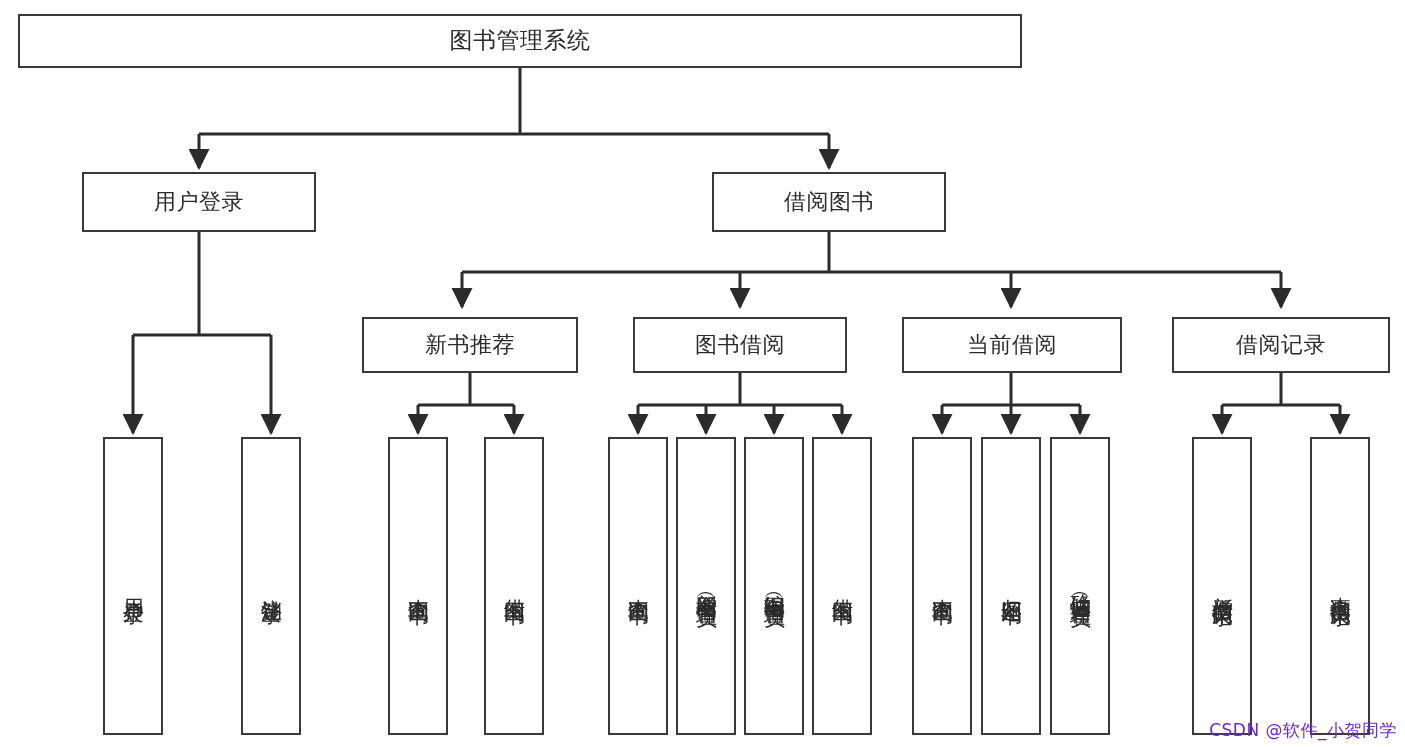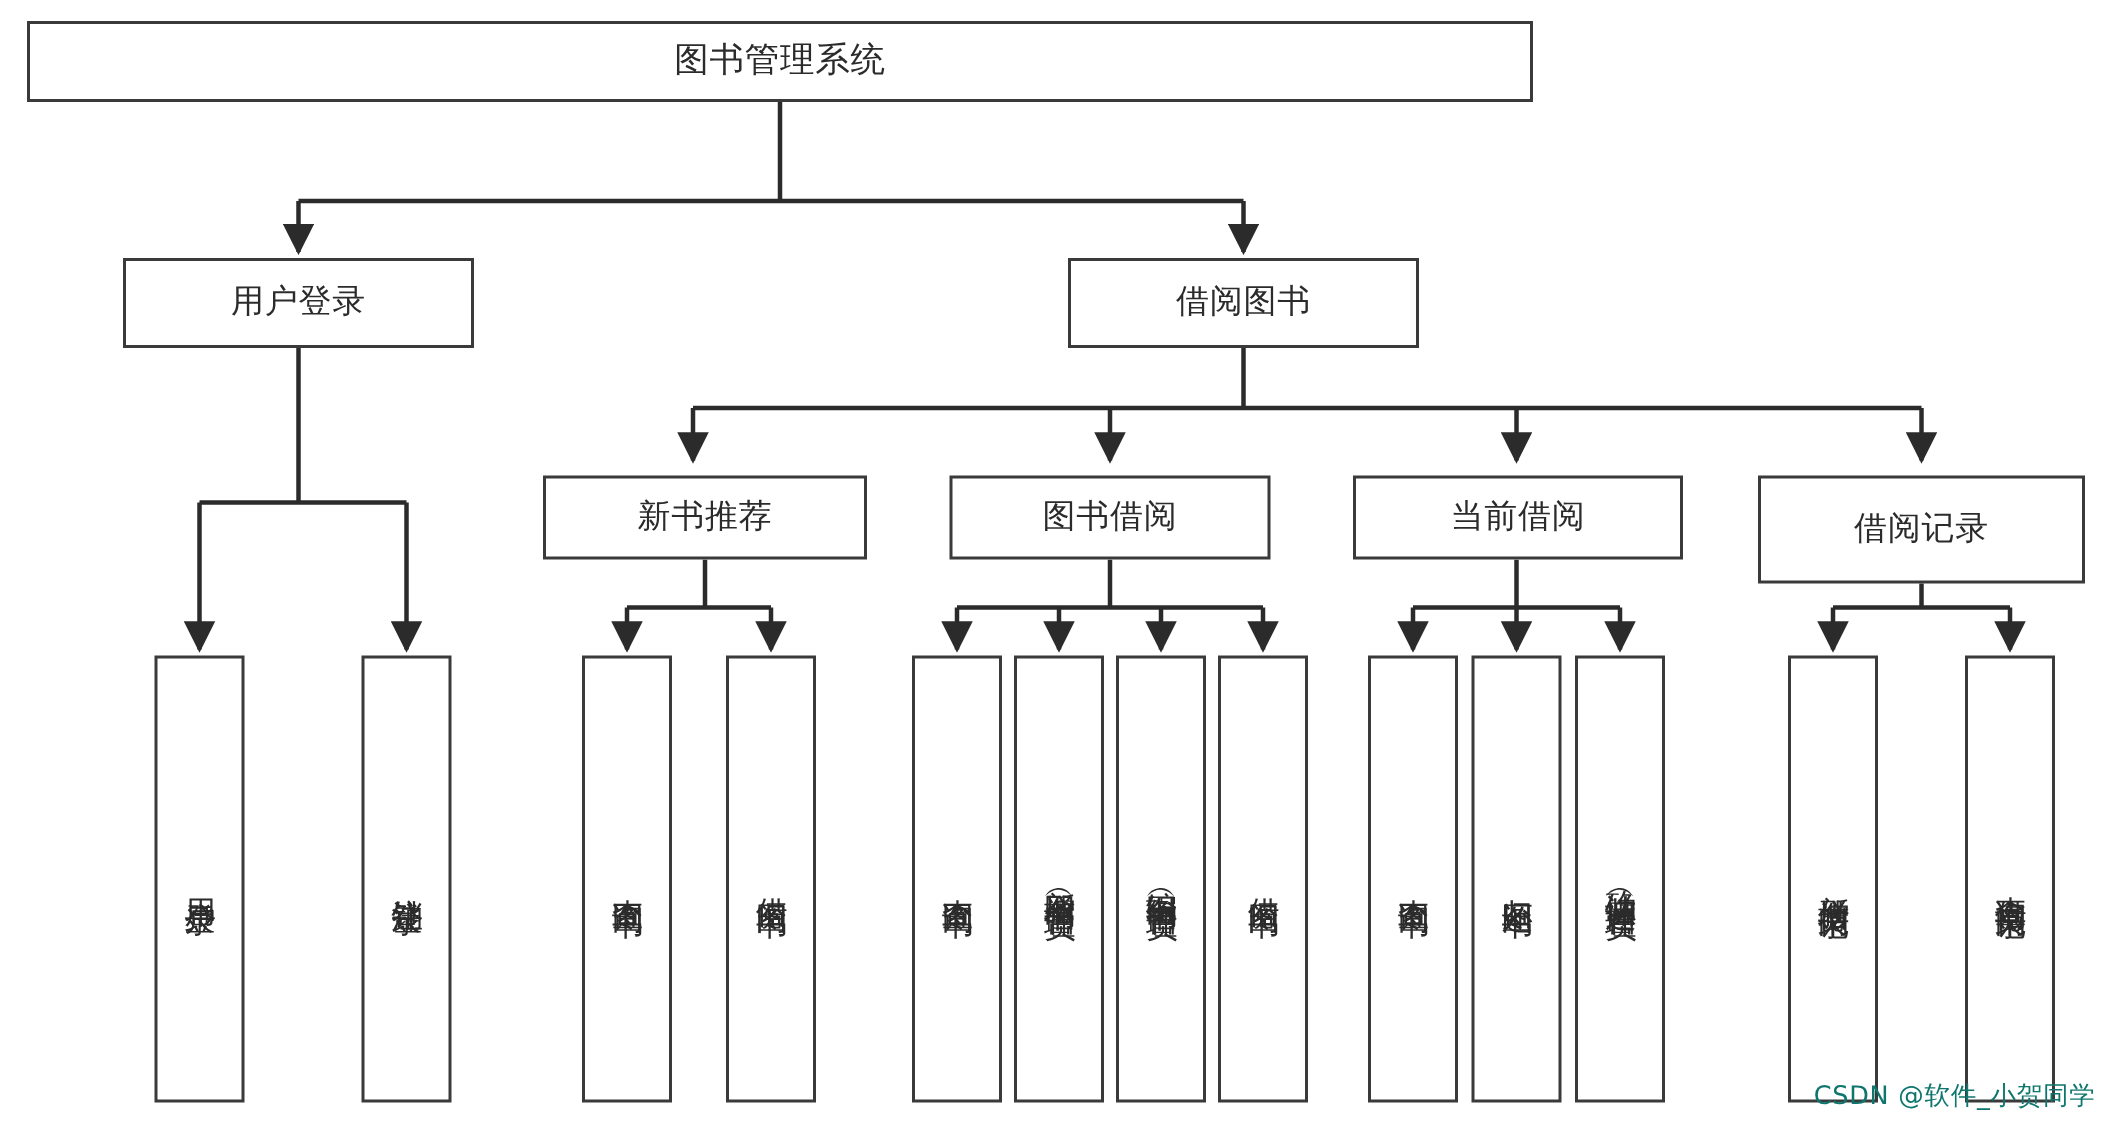--- a/index.html
+++ b/index.html
@@ -52,21 +52,21 @@
   }
   .node.root .label { font-size: 23px; }
   .node.level2 .label { font-size: 22px; }
   .node.level3 .label { font-size: 22px; }
   .node.leaf .label { font-size: 21px; }
   #watermark {
     position: absolute;
     right: 8px;
     bottom: 5px;
     font-size: 17px;
-    color: #0f766e;
+    color: #6d28d9;
     letter-spacing: 0.5px;
     white-space: nowrap;
     pointer-events: none;
   }
 </style>
 </head>
 <body>
 
 <div id="canvas">
 
@@ -135,21 +135,21 @@
 
   <div class="node level3" style="left:633px; top:317px; width:214px; height:56px;">
     <span class="label">图书借阅</span>
   </div>
   <div class="node level3" style="left:362px; top:317px; width:216px; height:56px;">
     <span class="label">新书推荐</span>
   </div>
   <div class="node level3" style="left:902px; top:317px; width:220px; height:56px;">
     <span class="label">当前借阅</span>
   </div>
-  <div class="node level3" style="left:1172px; top:317px; width:218px; height:72px;">
+  <div class="node level3" style="left:1172px; top:317px; width:218px; height:56px;">
     <span class="label">借阅记录</span>
   </div>
 
   <div class="node leaf vertical" style="left:103px; top:437px; width:60px; height:298px;">
     <span class="label">用户登录</span>
   </div>
   <div class="node leaf vertical" style="left:241px; top:437px; width:60px; height:298px;">
     <span class="label">注销登录</span>
   </div>
 

